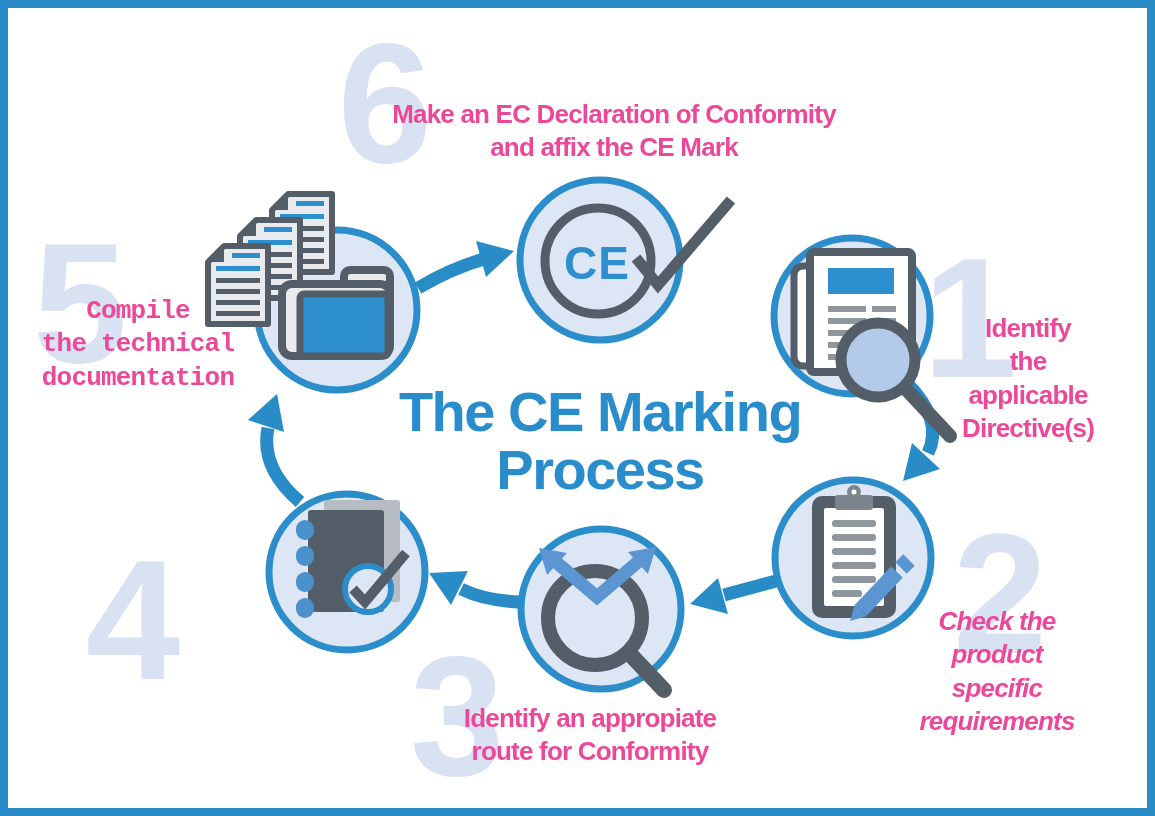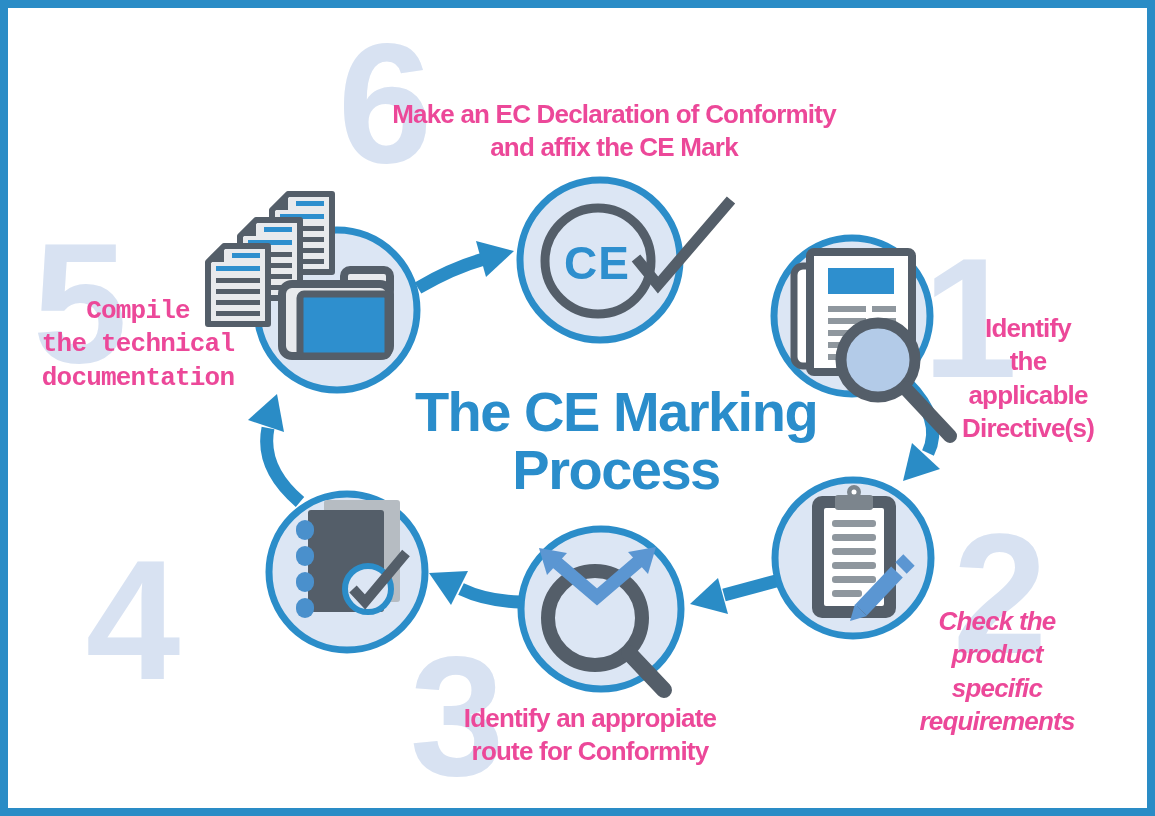--- a/index.html
+++ b/index.html
@@ -47,21 +47,20 @@
     left:600px;top:383px;
     transform:translateX(-50%);
     font-weight:bold;
     font-size:56px;
     line-height:1.04;
     letter-spacing:-1.5px;
     color:#2a8dcb;
     text-align:center;
     white-space:pre-line;
     z-index:3;
-    margin-left:16px;
   }
 </style>
 </head>
 <body>
 
 <div class="canvas">
 
   <div class="num" style="left:968px;top:318px;">1</div>
   <div class="num" style="left:998px;top:594px;">2</div>
   <div class="num" style="left:455px;top:716px;">3</div>

